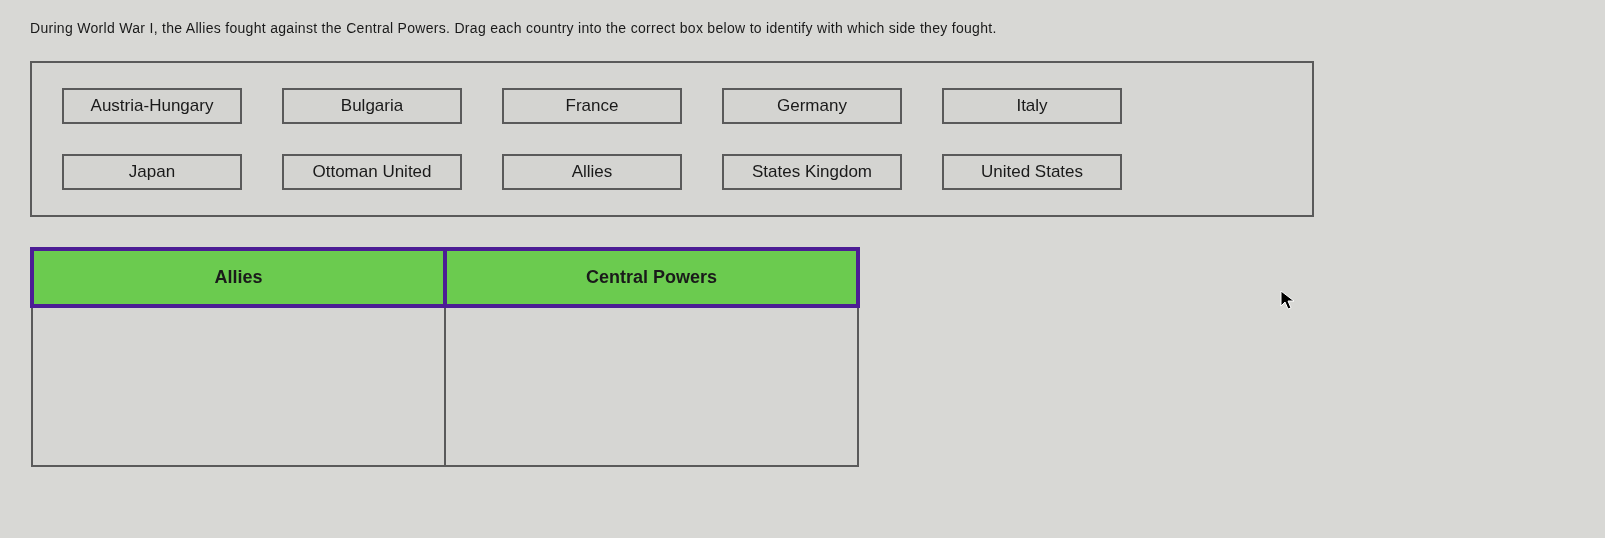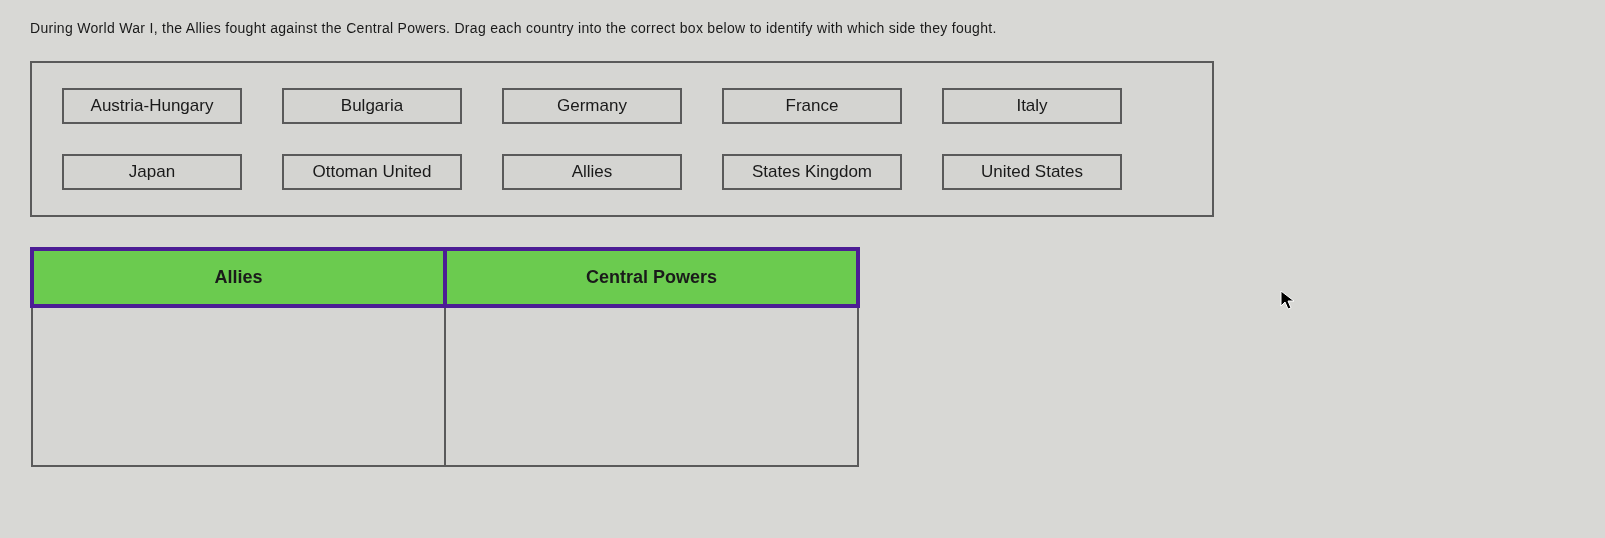--- a/index.html
+++ b/index.html
@@ -16,21 +16,21 @@
     }
     .instruction {
       font-size: 14px;
       color: #1a1a1a;
       margin-bottom: 25px;
       letter-spacing: 0.3px;
     }
     .drag-pool {
       border: 2px solid #5a5a5a;
       padding: 25px 30px;
-      width: 1184px;
+      width: 1284px;
       background: #d6d6d3;
     }
     .drag-row {
       display: flex;
       gap: 40px;
       margin-bottom: 30px;
     }
     .drag-row:last-child {
       margin-bottom: 0;
     }
@@ -75,22 +75,22 @@
   </style>
 </head>
 <body>
 
 <div class="instruction">During World War I, the Allies fought against the Central Powers. Drag each country into the correct box below to identify with which side they fought.</div>
 
 <div class="drag-pool">
   <div class="drag-row">
     <div class="drag-item">Austria-Hungary</div>
     <div class="drag-item">Bulgaria</div>
+    <div class="drag-item">France</div>
     <div class="drag-item">Germany</div>
-    <div class="drag-item">France</div>
     <div class="drag-item">Italy</div>
   </div>
   <div class="drag-row">
     <div class="drag-item">Japan</div>
     <div class="drag-item">Ottoman United</div>
     <div class="drag-item">Allies</div>
     <div class="drag-item">States Kingdom</div>
     <div class="drag-item">United States</div>
   </div>
 </div>

